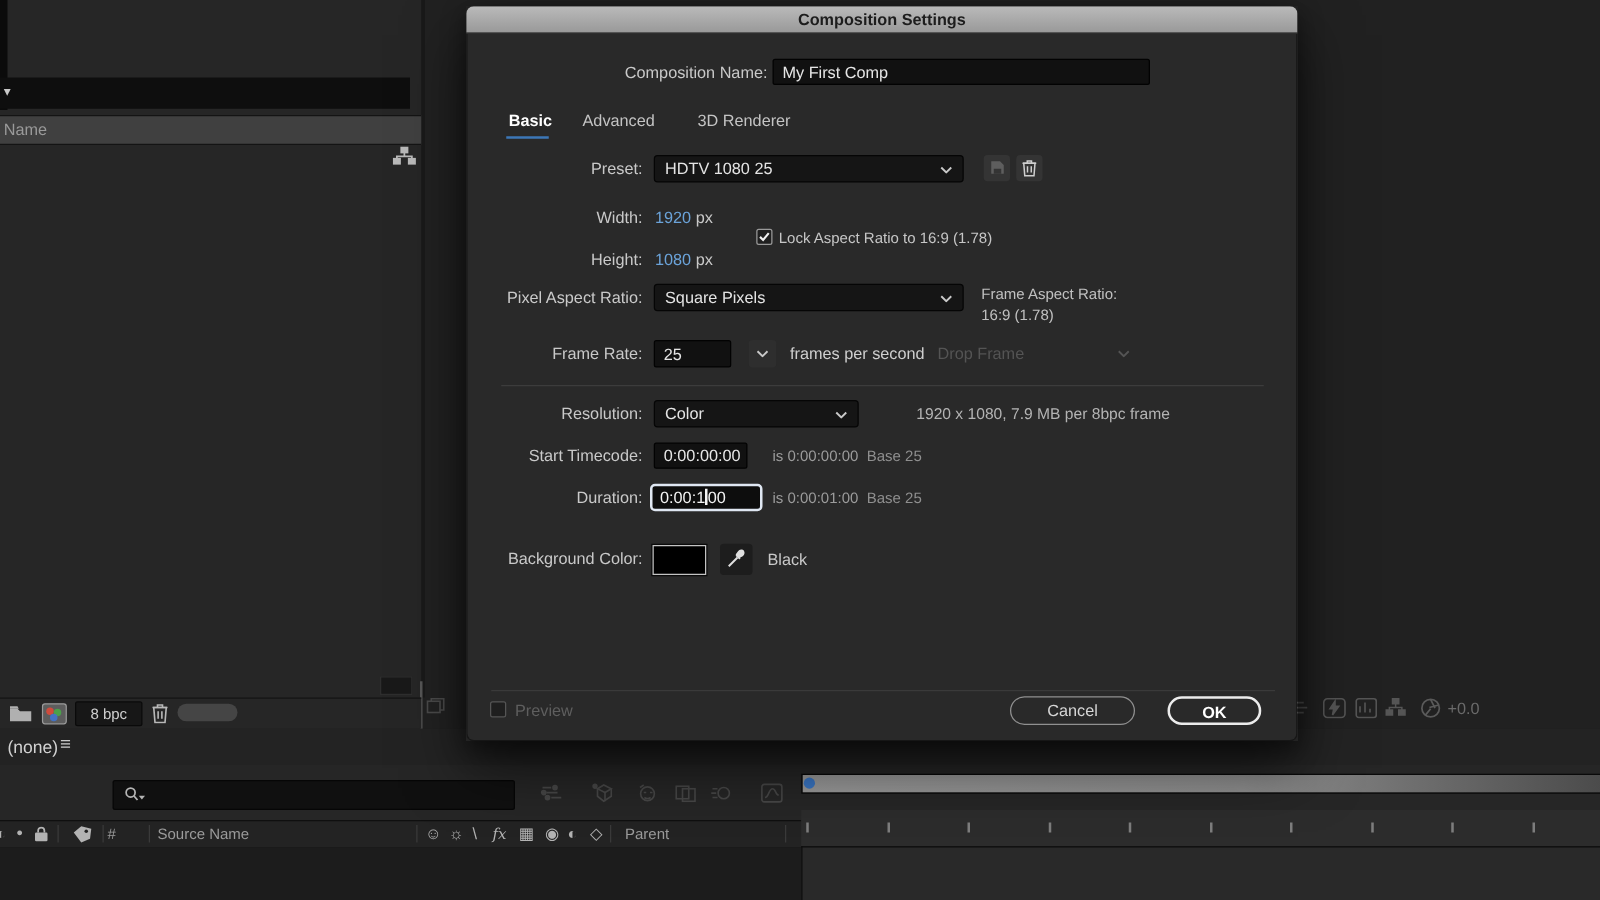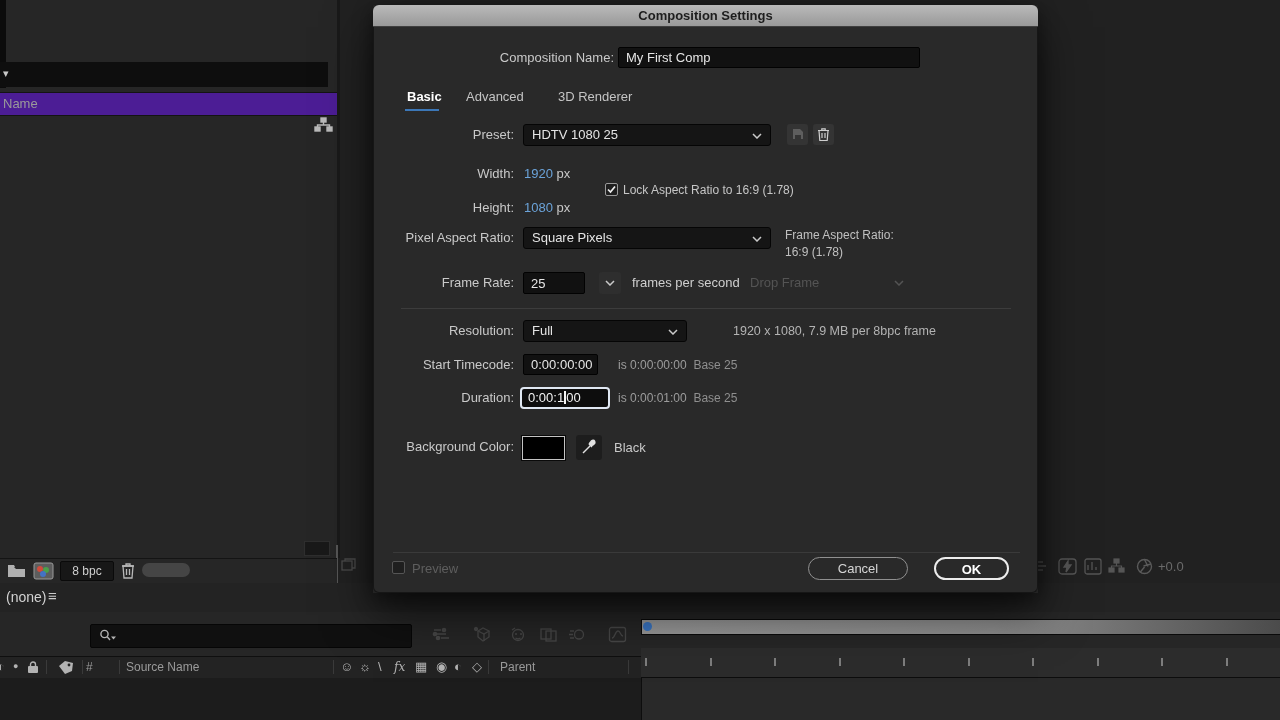--- a/index.html
+++ b/index.html
@@ -6,21 +6,21 @@
   .stage{position:relative;width:1280px;height:720px;overflow:hidden;background:#212121;
          font-family:"Liberation Sans",sans-serif;-webkit-font-smoothing:antialiased;}
   .abs{position:absolute;}
   svg{display:block;}
 
   
   .project-panel{left:0;top:0;width:337px;height:558px;background:#262626;border-right:3px solid #191919;}
   .edge-strip{left:0;top:0;width:6px;height:88px;background:#0b0b0b;}
   .pp-flyout{left:0;top:62px;width:328px;height:25px;background:#0e0e0e;}
   .pp-flyout .tri{position:absolute;left:3px;top:5px;color:#c9c9c9;font-size:11px;}
-  .pp-header{left:0;top:92px;width:337px;height:22px;background:#4c1d95;border-top:1px solid #141414;border-bottom:1px solid #141414;
+  .pp-header{left:0;top:92px;width:337px;height:22px;background:#404040;border-top:1px solid #141414;border-bottom:1px solid #141414;
              color:#9a9a9a;font-size:13px;line-height:22px;}
   .pp-header span{padding-left:3px;}
   .pp-toolbar{left:0;top:558px;width:337px;height:24px;background:#262626;border-top:1px solid #141414;}
   .bpc-box{position:absolute;left:60px;top:2px;width:52px;height:18px;background:#171717;border:1px solid #0a0a0a;
            color:#cfcfcf;font-size:12px;text-align:center;line-height:18px;border-radius:2px;}
   .pp-pill{position:absolute;left:142px;top:4px;width:48px;height:14px;border-radius:7px;background:#454545;}
   .scroll-corner{background:#191919;border:1px solid #2e2e2e;}
   .panel-glint{left:336px;top:545px;width:2px;height:38px;background:#565656;}
 
   .none-strip{left:0;top:583px;width:1280px;height:29px;background:#232323;}
@@ -358,21 +358,21 @@
       <div class="valrow" style="left:258px;top:245px;color:#cfcfcf;">frames per second</div>
       <div class="grayed" style="left:376px;top:245px;text-align:center;">Drop Frame</div>
       <svg class="abs" style="left:520px;top:253px;" width="10" height="6" viewBox="0 0 10 6">
           <path d="M1 1l4 4 4-4" stroke="#545454" stroke-width="1.5" fill="none"></path>
         </svg>
 
       <div class="divider" style="left:27px;top:281px;width:610px;"></div>
 
       <div class="dlabel" style="top:293px;">Resolution:</div>
       <div class="dd" style="left:149px;top:293px;width:164px;">
-        <span>Full</span>
+        <span>Color</span>
         <svg class="chev" width="10" height="6" viewBox="0 0 10 6">
             <path d="M1 1l4 4 4-4" stroke="#c9c9c9" stroke-width="1.5" fill="none"></path>
           </svg>
       </div>
       <div class="info" style="left:327px;top:293px;color:#b3b3b3;font-size:12.5px;margin-left:32px;">1920 x 1080, 7.9 MB per 8bpc frame</div>
 
       <div class="dlabel" style="top:327px;">Start Timecode:</div>
       <div class="field" style="left:149px;top:327px;width:75px;font-size:13px;">0:00:00:00</div>
       <div class="info" style="left:244px;top:327px;">
         <span>is 0:00:00:00</span>&nbsp;&nbsp;<span style="color:#8f8f8f;">Base 25</span>

